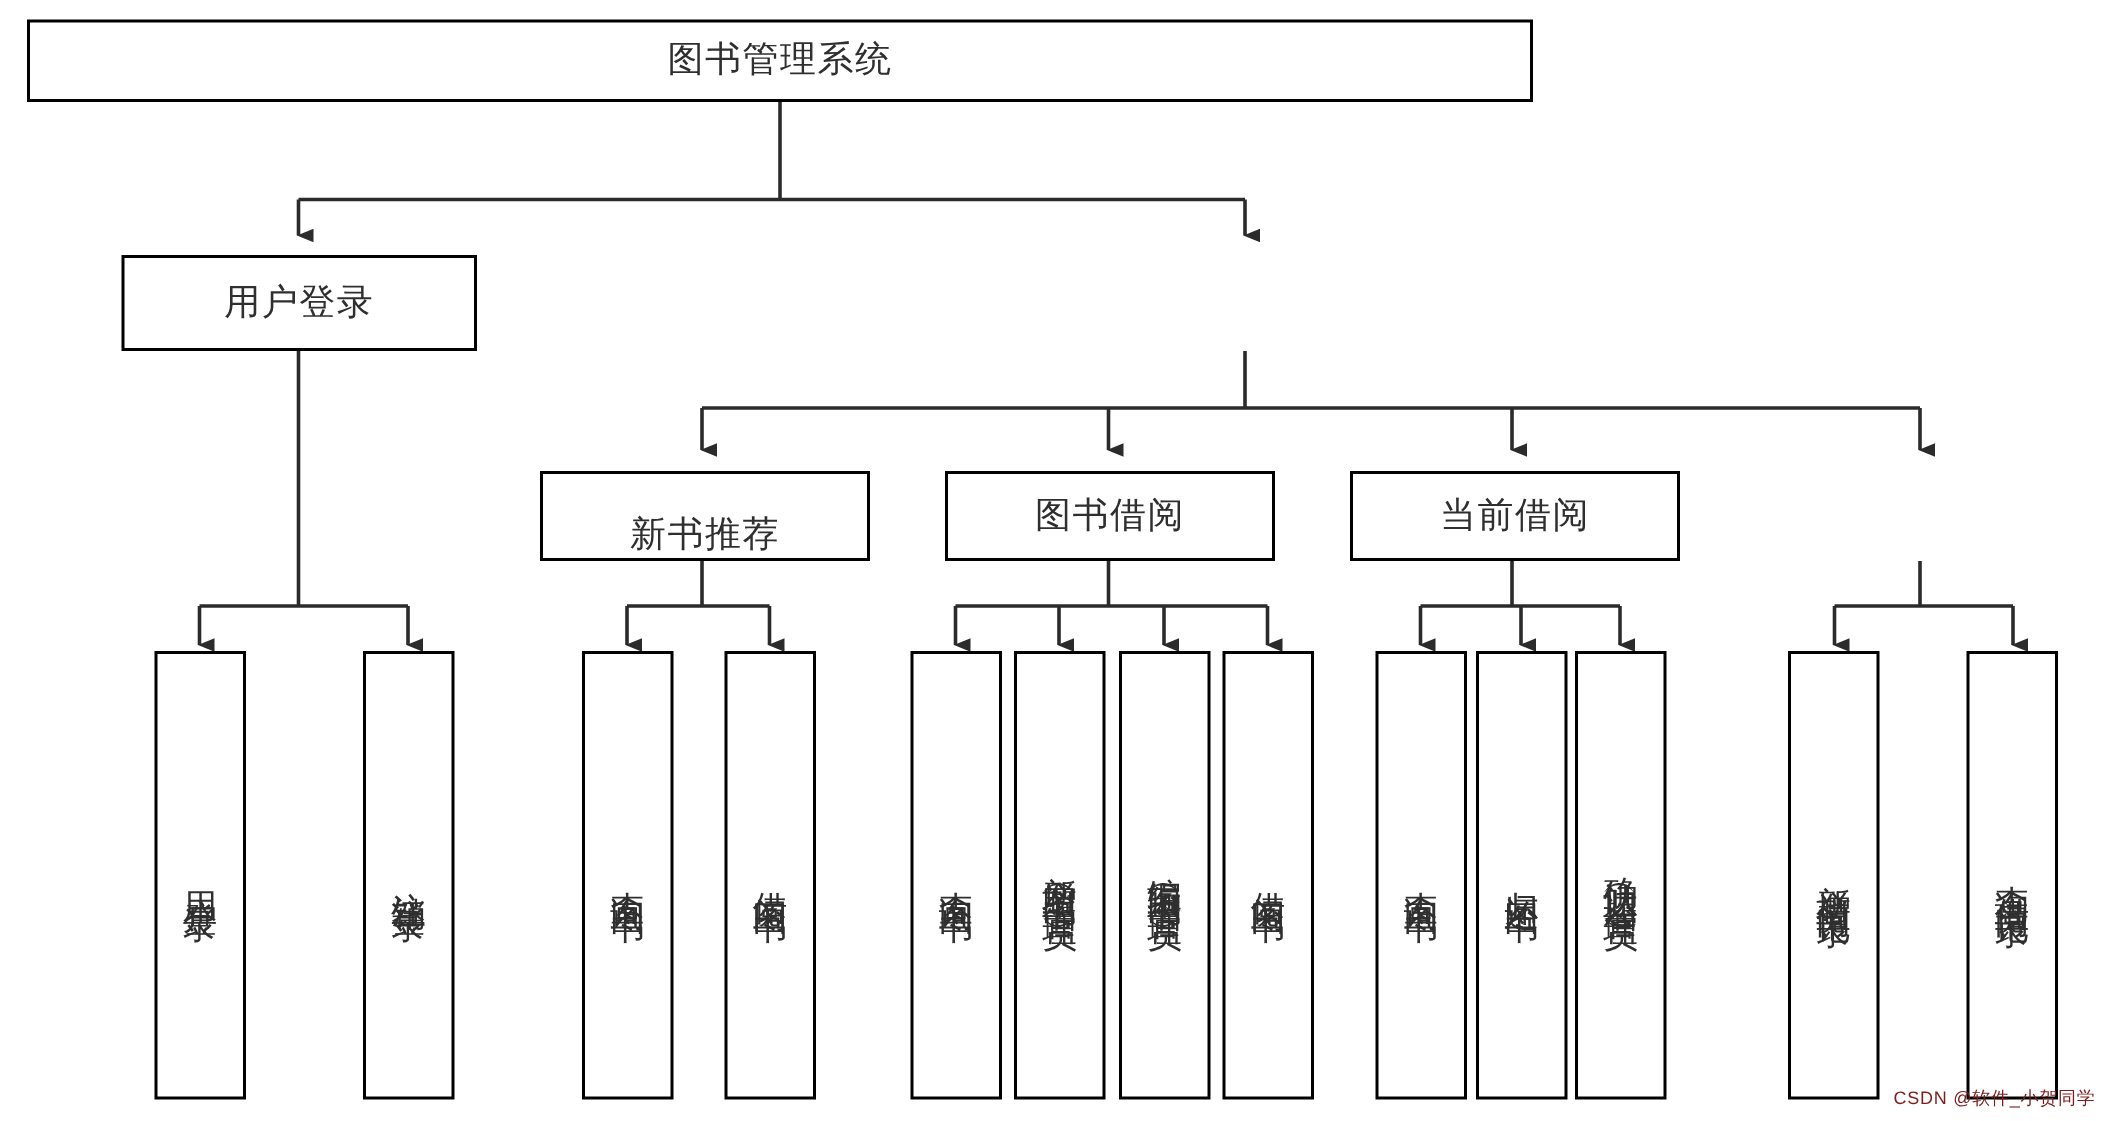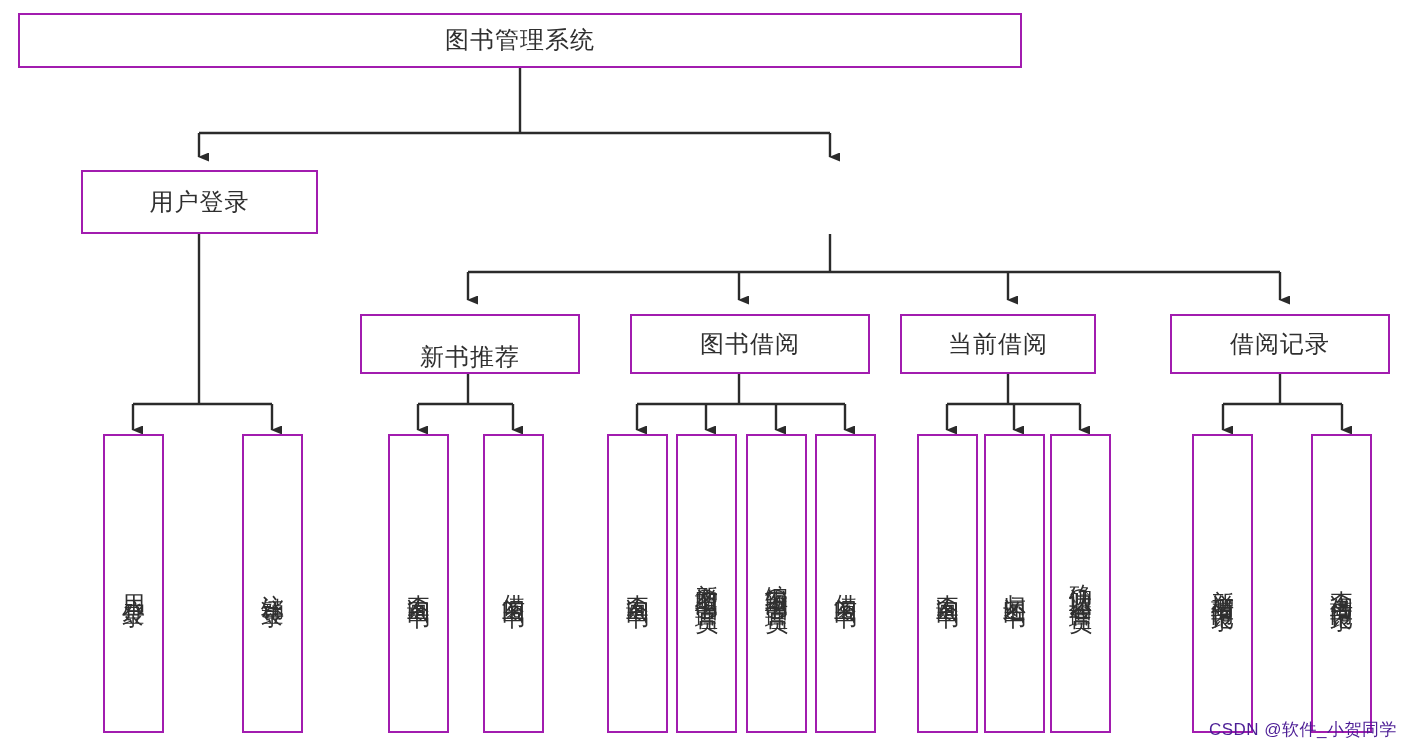--- a/index.html
+++ b/index.html
@@ -17,21 +17,21 @@
   svg#wires{
     position:absolute;
     left:0; top:0;
     width:1405px;
     height:747px;
     pointer-events:none;
   }
   .node{
     position:absolute;
     box-sizing:border-box;
-    border:2px solid #a21caf;
+    border:2px solid #000000;
     background:#ffffff;
     display:flex;
     align-items:center;
     justify-content:center;
     text-align:center;
     color:#2f2f2f;
   }
   .node.horiz{
     font-size:24px;
     line-height:1.2;
@@ -48,22 +48,22 @@
   .node.vert .label{
     writing-mode:vertical-rl;
     text-orientation:upright;
     display:block;
     max-height:100%;
   }
   .watermark{
     position:absolute;
     right:8px;
     bottom:6px;
-    font-size:17px;
-    color:#4c1d95;
+    font-size:12px;
+    color:#7f1d1d;
     letter-spacing:0.5px;
     white-space:nowrap;
   }
 </style>
 </head>
 <body>
 
 <div id="canvas">
 
   <svg id="wires" viewBox="0 0 1405 747">
@@ -122,31 +122,28 @@
 
   <div class="node horiz" style="left:81px; top:170px; width:237px; height:64px;">
     <span class="label">用户登录</span>
   </div>
 
 
   <div class="node horiz" style="left:360px; top:314px; width:220px; height:60px;align-items:flex-end;">
     <span class="label">新书推荐</span>
   </div>
 
-  <div class="node horiz" style="left:630px; top:314px; width:240px; height:60px;">
+  <div class="node horiz" style="left:630px; top:314px; width:220px; height:60px;">
     <span class="label">图书借阅</span>
   </div>
 
-  <div class="node horiz" style="left:900px; top:314px; width:196px; height:60px;">
+  <div class="node horiz" style="left:900px; top:314px; width:220px; height:60px;">
     <span class="label">当前借阅</span>
   </div>
 
-  <div class="node horiz" style="left:1170px; top:314px; width:220px; height:60px;">
-    <span class="label">借阅记录</span>
-  </div>
 
   <div class="node vert" style="left:103px; top:434px; width:61px; height:299px;">
     <span class="label">用户登录</span>
   </div>
 
   <div class="node vert" style="left:242px; top:434px; width:61px; height:299px;">
     <span class="label">注销登录</span>
   </div>
 
   <div class="node vert" style="left:388px; top:434px; width:61px; height:299px;">

